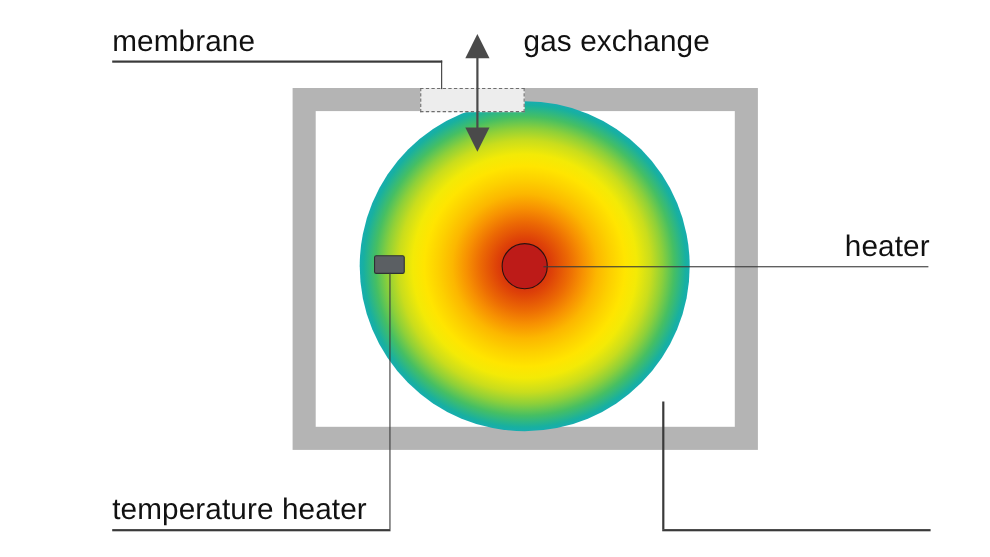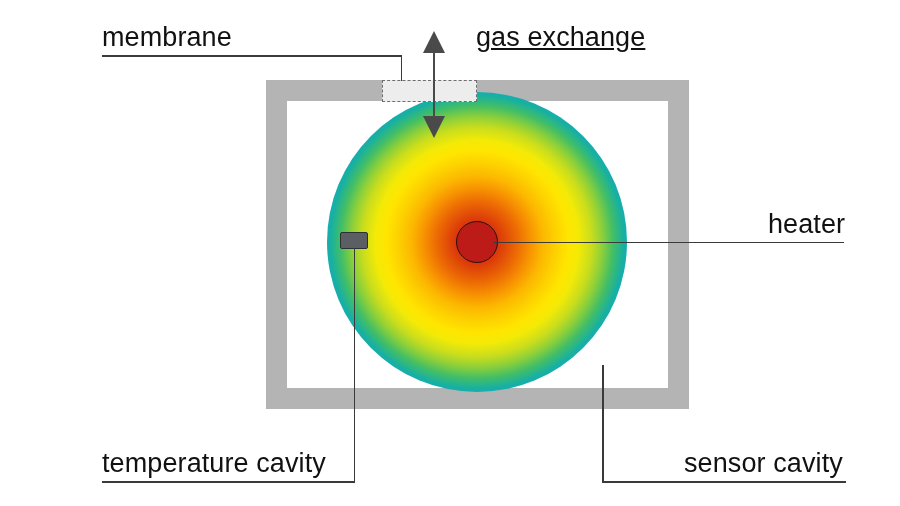--- a/index.html
+++ b/index.html
@@ -155,26 +155,25 @@
   <div class="membrane"></div>
 
   <div class="gas-arrow-shaft"></div>
   <div class="gas-arrow-head gas-arrow-up"></div>
   <div class="gas-arrow-head gas-arrow-down"></div>
 
   <div class="label" style="left:78px; top:22px;">membrane</div>
   <div class="leader leader-h" style="left:78px; top:55px; width:300px;"></div>
   <div class="leader leader-v" style="left:376.5px; top:55px; height:26px;"></div>
 
-  <div class="label" style="left:452px; top:22px;text-decoration:underline;">gas exchange</div>
+  <div class="label" style="left:452px; top:22px;">gas exchange</div>
 
   <div class="label" style="left:744px; top:209px;text-align:center;">heater</div>
   <div class="leader leader-h" style="left:470px; top:241.5px; width:350px;"></div>
 
-  <div class="label" style="left:78px; top:448px;">temperature cavity</div>
+  <div class="label" style="left:78px; top:448px;">temperature heater</div>
   <div class="leader leader-h" style="left:78px; top:481px; width:253px;"></div>
   <div class="leader leader-v" style="left:329.5px; top:248px; height:233px;"></div>
 
-  <div class="label" style="left:660px; top:448px;">sensor cavity</div>
   <div class="leader leader-h" style="left:578px; top:481px; width:244px;"></div>
   <div class="leader leader-v" style="left:578px; top:365px; height:116px;"></div>
 
 </div>
 
 </body></html>

